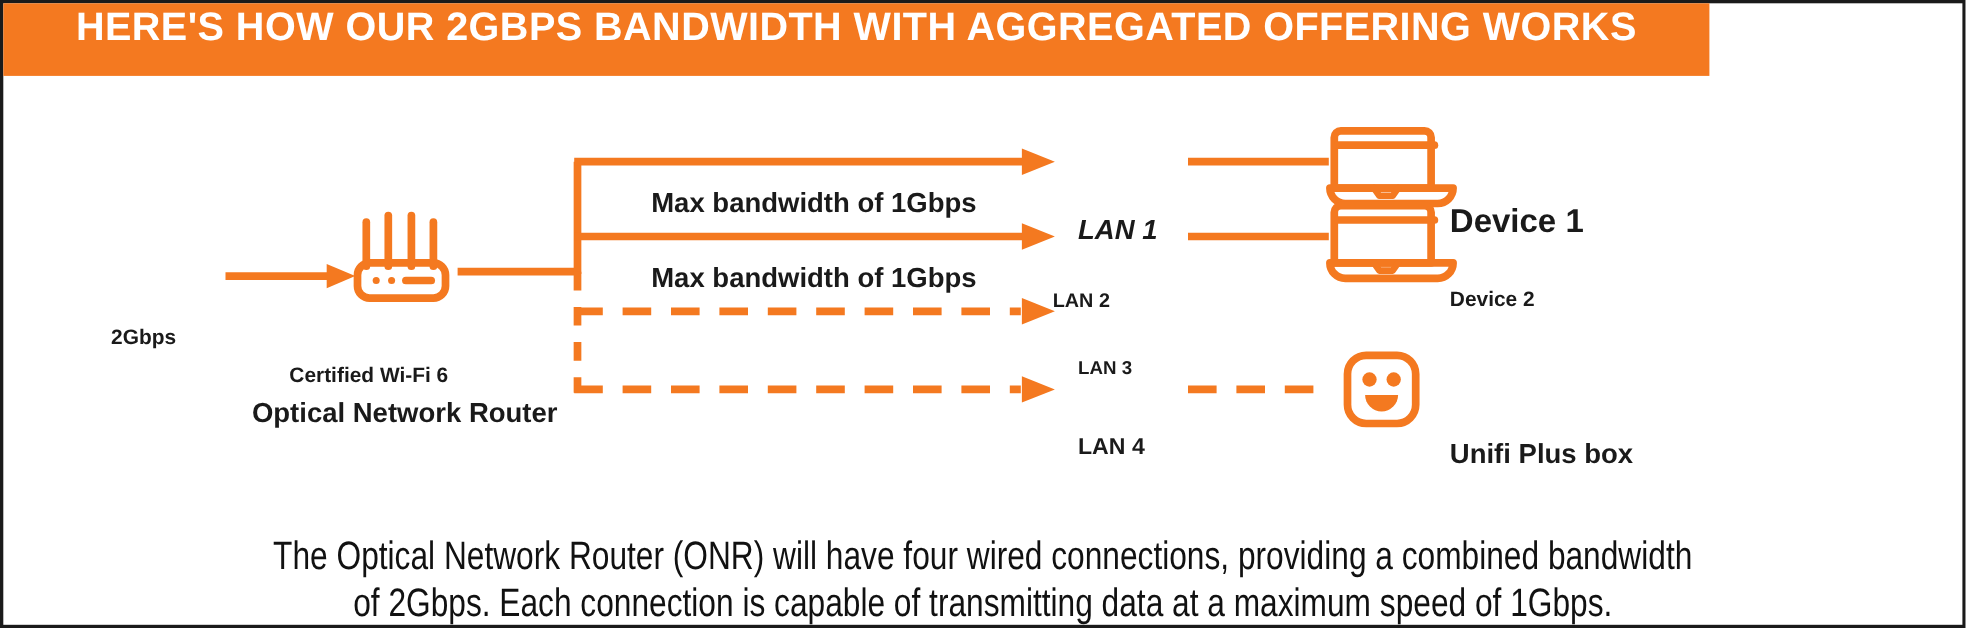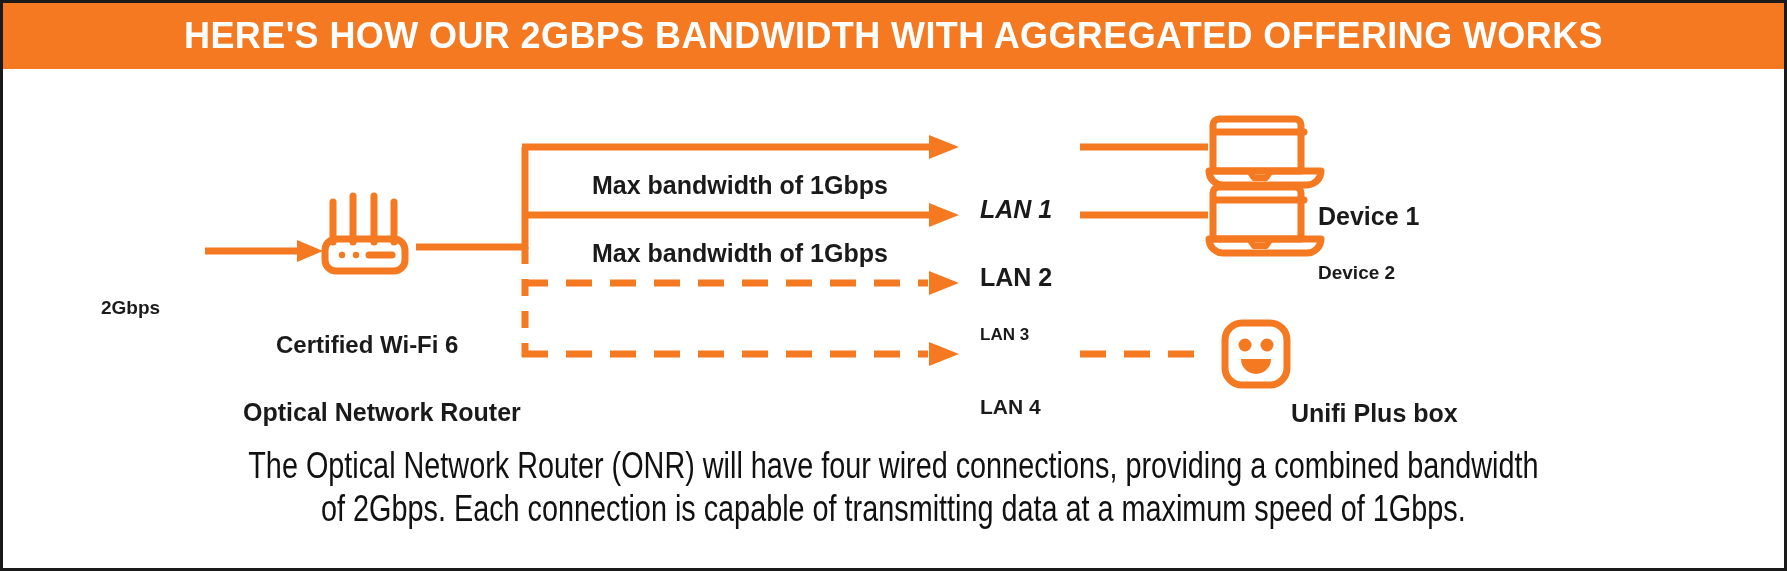--- a/index.html
+++ b/index.html
@@ -13,23 +13,23 @@
     position:relative;
     width:1787px;height:571px;
     background:#ffffff;
     box-sizing:border-box;
     border:3px solid #1a1a1a;
   }
 
   
   .banner{
     position:absolute;left:0;top:0;
-    width:1781px;height:66px;
+    width:1551px;height:66px;
     background:#f47920;
-    display:flex;align-items:center;justify-content:center;
+    display:flex;align-items:flex-start;justify-content:center;
   }
   .banner-title{
     color:#ffffff;
     font-size:36px;
     font-weight:bold;
     letter-spacing:0.4px;
     white-space:nowrap;
     text-transform:uppercase;
     font-family:"Liberation Sans","DejaVu Sans",sans-serif;
   }
@@ -43,41 +43,41 @@
   
   .t{
     position:absolute;
     color:#1a1a1a;
     font-weight:bold;
     white-space:nowrap;
     font-family:"Liberation Sans","DejaVu Sans",sans-serif;
   }
 
   .lbl-2gbps{left:98px;top:228px;font-size:19px;}
-  .lbl-router1{left:273px;top:262px;font-size:24px;}
-  .lbl-router2{left:240px;top:293px;font-size:25px;margin-top:36px;}
+  .lbl-router1{left:260px;top:262px;font-size:19px;}
+  .lbl-router2{left:226px;top:293px;font-size:25px;}
   .lbl-mb1{left:589px;top:102px;font-size:25px;}
   .lbl-mb2{left:589px;top:170px;font-size:25px;}
   .lbl-lan1{left:977px;top:126px;font-size:25px;font-style:italic;}
-  .lbl-lan2{left:977px;top:194px;font-size:25px;}
+  .lbl-lan2{left:954px;top:194px;font-size:18px;}
   .lbl-lan3{left:977px;top:256px;font-size:17px;}
   .lbl-lan4{left:977px;top:326px;font-size:21px;}
-  .lbl-dev1{left:1315px;top:133px;font-size:25px;}
+  .lbl-dev1{left:1315px;top:116px;font-size:30px;}
   .lbl-dev2{left:1315px;top:193px;font-size:19px;}
-  .lbl-unifi{left:1288px;top:330px;font-size:25px;}
+  .lbl-unifi{left:1315px;top:330px;font-size:25px;}
 
   
   .gfx{position:absolute;left:0;top:0;width:1781px;height:330px;}
 
   
   .caption{
     position:absolute;left:0;top:396px;
     width:1781px;height:170px;
     display:flex;flex-direction:column;
-    align-items:center;justify-content:center;
+    align-items:center;justify-content:flex-end;
     padding-top:6px;
     box-sizing:border-box;
   }
   .caption-line{
     color:#111111;
     font-size:36px;
     line-height:43px;
     font-weight:normal;
     white-space:nowrap;
     font-family:"Liberation Sans Narrow","Liberation Sans","DejaVu Sans",sans-serif;

